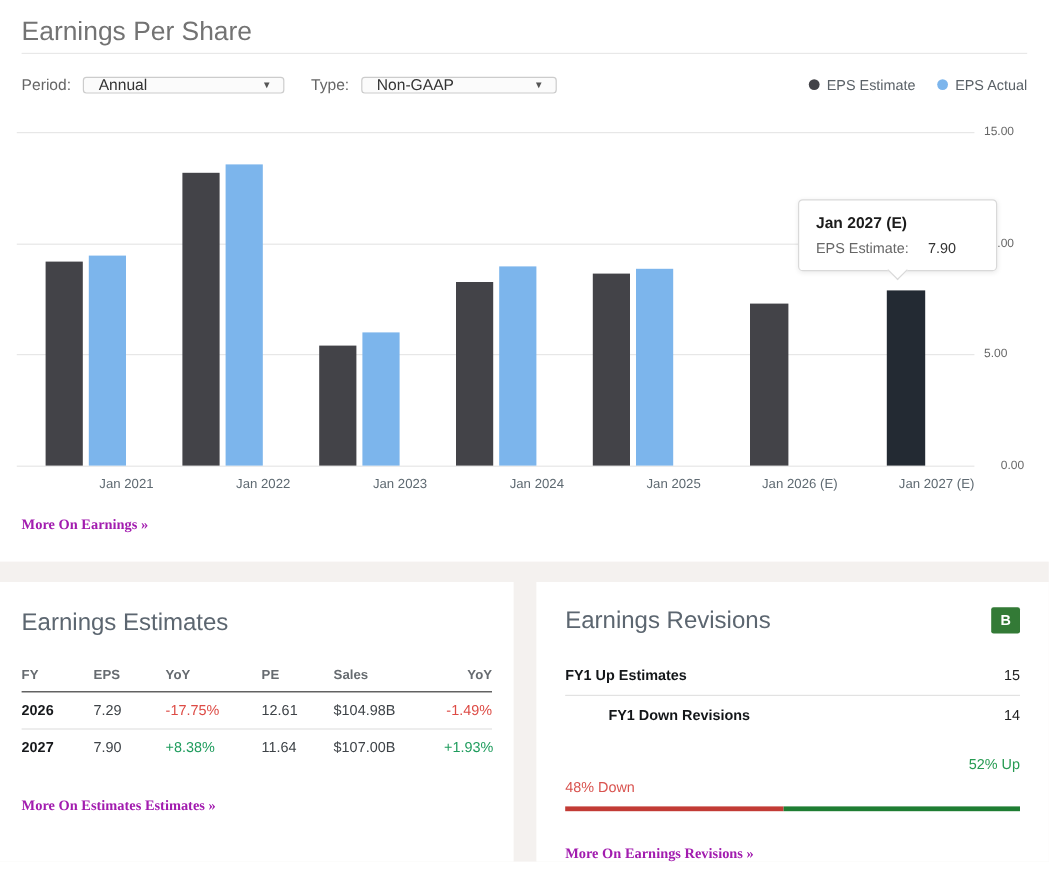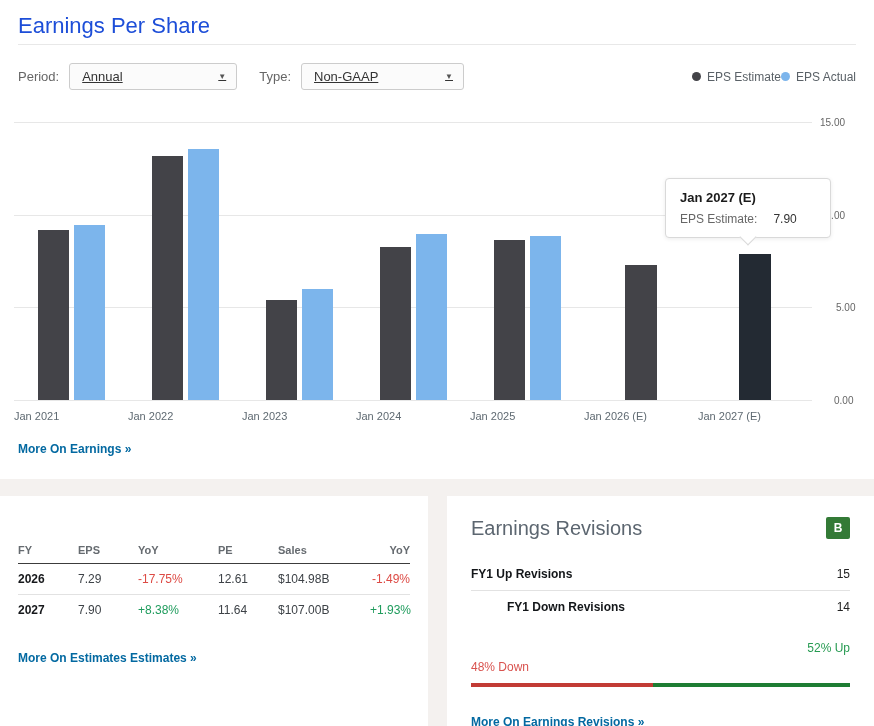--- a/index.html
+++ b/index.html
@@ -7,65 +7,65 @@
   body {
     width: 874px; height: 726px;
     background: #fff;
     font-family: "Liberation Sans", sans-serif;
     overflow: hidden;
   }
   .page { width:874px; height:726px; position:relative; }
 
   
   .header { padding: 14px 18px 0 18px; }
-  .page-title { font-size: 22px; font-weight: 400; color: #1d4ed8; line-height: 24px; }
+  .page-title { font-size: 22px; font-weight: 400; color: #737373; line-height: 24px; }
   .title-divider { border-bottom: 1px solid #e8e8e8; margin-top: 6px; }
 
   .controls-row { display:flex; align-items:center; margin: 18px 18px 0 18px; }
   .control { display:flex; align-items:center; }
   .control-label { font-size: 13px; color:#666; margin-right: 10px; }
   .select {
-    height: 27px; border:1px solid #cccccc; border-radius:3px; background:#fbfbfb;
+    height: 14px; border:1px solid #cccccc; border-radius:3px; background:#fbfbfb;
     display:flex; align-items:center; justify-content:space-between;
-    padding: 0 10px 0 12px; font-size:13px; color:#333; cursor:pointer;text-decoration:underline;
+    padding: 0 10px 0 12px; font-size:13px; color:#333; cursor:pointer;
   }
   .select.w1 { width: 168px; }
   .select.w2 { width: 163px; margin-right: 0; }
   .control + .control { margin-left: 22px; }
   .caret { font-size: 8px; color:#555; }
 
-  .legend { margin-left:auto; display:flex; align-items:flex-start; }
+  .legend { margin-left:auto; display:flex; align-items:flex-start; gap: 18px; }
   .legend-item { display:flex; align-items:center; gap:6px; font-size:12px; color:#5a6167; }
   .legend-dot { width:9px; height:9px; border-radius:50%; display:inline-block; }
 
   
   .chart { position:relative; height: 310px; margin-top: 32px; }
   .plot { position:absolute; left:14px; top:0; width:798px; height:278px; }
   .gridline { position:absolute; left:0; right:0; height:1px; background:#e7e7e7; }
   .y-label { position:absolute; left:820px; font-size:10px; color:#666; transform: translateY(-50%); }
   .bar { position:absolute; bottom:0; }
-  .x-label { position:absolute; top:288px; width:114px; text-align:left; font-size:11px; color:#5f6a72; }
+  .x-label { position:absolute; top:288px; width:114px; text-align:right; font-size:11px; color:#5f6a72; }
 
   .tooltip {
     position:absolute; left:665px; top:56px; width:166px;
     background:#fff; border:1px solid #d9d9d9; border-radius:4px;
     padding: 11px 14px; box-shadow: 0 1px 4px rgba(0,0,0,0.08); z-index:5;
   }
   .tooltip::after {
     content:""; position:absolute; bottom:-6px; left:76px; width:11px; height:11px;
     background:#fff; border-right:1px solid #d9d9d9; border-bottom:1px solid #d9d9d9;
     transform: rotate(45deg);
   }
   .tt-title { font-size:13px; font-weight:bold; color:#1b1b1b; margin-bottom:7px; }
   .tt-row { font-size:12px; color:#666; display:flex; gap:16px; }
   .tt-value { color:#333; }
 
   .more-link {
     display:inline-block; margin: 10px 0 0 18px;
-    color:#0369a1; font-size:12px; font-weight:bold; text-decoration:none; cursor:pointer;
+    color:#a21caf; font-size:12px; font-weight:bold; text-decoration:none; cursor:pointer;font-family:Liberation Serif, serif;
   }
 
   
   .bottom { margin-top: 22px; background:#f4f1ef; padding-top: 17px; }
   .cards { display:flex; }
   .card { background:#fff; height: 233px; }
   .card-left { width: 428px; padding: 22px 18px 0 18px; }
   .gutter { width: 19px; }
   .card-right { flex:1; padding: 20px 24px 0 24px; }
   .card-title { font-size: 20px; font-weight:400; color:#5c6670; line-height:24px; }
@@ -160,37 +160,38 @@
       </div>
     <div class="tooltip">
       <div class="tt-title">Jan 2027 (E)</div>
       <div class="tt-row">
         <span>EPS Estimate:</span>
         <span class="tt-value">7.90</span>
       </div>
     </div>
   <div class="y-label" style="top: 0px;">15.00</div>
       <div class="y-label" style="top: 92.6667px;">10.00</div>
-      <div class="y-label" style="top: 185.333px; margin-left: 16px;">5.00</div>
+      <div class="y-label" style="top: 185.333px;">5.00</div>
       <div class="y-label" style="top: 278px; padding-left: 14px;">0.00</div>
       <div class="x-label" style="left: 14px;">Jan 2021</div>
       <div class="x-label" style="left: 128px;">Jan 2022</div>
       <div class="x-label" style="left: 242px;">Jan 2023</div>
       <div class="x-label" style="left: 356px;">Jan 2024</div>
       <div class="x-label" style="left: 470px;">Jan 2025</div>
       <div class="x-label" style="left: 584px;">Jan 2026 (E)</div>
       <div class="x-label" style="left: 698px;">Jan 2027 (E)</div>
     </div>
 
   <a class="more-link">More On Earnings »</a>
 
   <div class="bottom">
     <div class="cards">
 
       <section class="card card-left">
+        <div class="card-title">Earnings Estimates</div>
         <div class="est-table">
           <div class="est-grid est-header" id="est-header">
               <div class="cell">FY</div>
               <div class="cell">EPS</div>
               <div class="cell">YoY</div>
               <div class="cell">PE</div>
               <div class="cell">Sales</div>
               <div class="cell">YoY</div>
             </div>
           <div id="est-rows">
@@ -217,21 +218,21 @@
 
       <div class="gutter"></div>
 
       <section class="card card-right">
         <div class="card-title-row">
           <div class="card-title">Earnings Revisions</div>
           <div class="grade-badge">B</div>
         </div>
         <div class="rev-rows" id="rev-rows">
             <div class="rev-row">
-              <span class="rev-label">FY1 Up Revisions</span>
+              <span class="rev-label">FY1 Up Estimates</span>
               <span class="rev-value">15</span>
             </div>
             <div class="rev-row">
               <span class="rev-label">FY1 Down Revisions</span>
               <span class="rev-value">14</span>
             </div>
           </div>
         <div class="pct-row">
           <span class="pct-down">48% Down</span>
           <span class="pct-up">52% Up</span>

